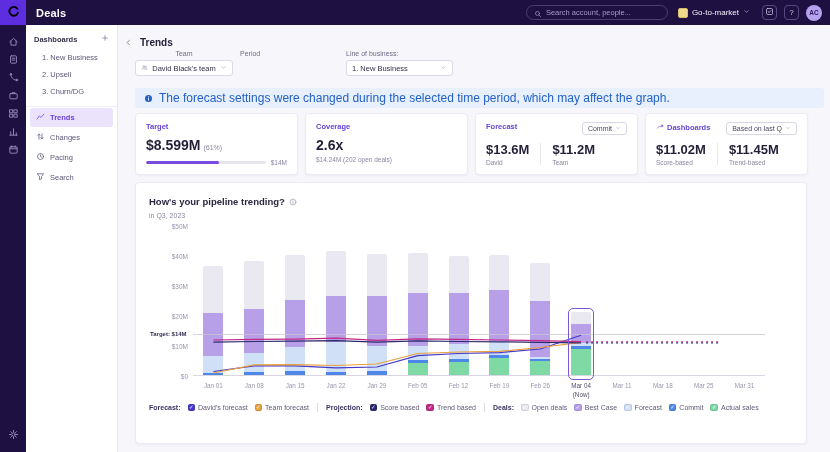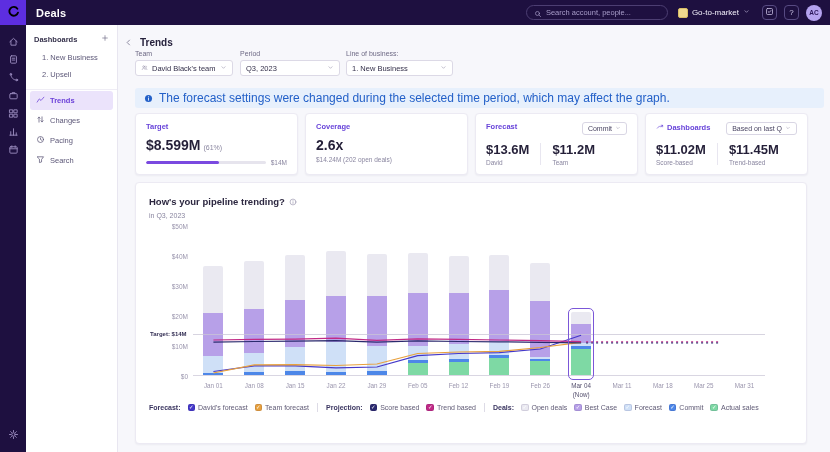--- a/index.html
+++ b/index.html
@@ -193,20 +193,21 @@
 <aside class="sidebar">
   <div class="sb-head">
     <span>Dashboards</span>
     <span class="sb-plus"><svg viewBox="0 0 12 12" fill="none" stroke="currentColor" stroke-width="1" stroke-linecap="round" stroke-linejoin="round">
           <path d="M6 2.5v7M2.5 6h7"></path>
         </svg></span>
   </div>
   <div id="dash-list">
       <div class="dash-item">1. New Business</div>
       <div class="dash-item">2. Upsell</div>
+      <div class="dash-item">3. Churn/DG</div>
     </div>
   <div class="sb-div"></div>
   <div id="rep-list">
       <div class="rep-item sel">
         <span><svg viewBox="0 0 12 12" fill="none" stroke="currentColor" stroke-width="1" stroke-linecap="round" stroke-linejoin="round">
             <path d="M1.5 9.5 4.4 5.2l2.3 2.1 3.8-4.4"></path>
           </svg></span>
         <span>Trends</span>
       </div>
       <div class="rep-item">
@@ -236,41 +237,35 @@
   <div class="page-head">
     <span class="back-btn">
         <svg viewBox="0 0 12 12" fill="none" stroke="currentColor" stroke-width="1" stroke-linecap="round" stroke-linejoin="round">
           <path d="M7.4 2.8 4.2 6l3.2 3.2"></path>
         </svg>
       </span>
     <span class="page-title">Trends</span>
   </div>
 
   <div id="filters">
-      <div class="filter-group" style="left: 17px; width: 98px;">
+      <div class="filter-group" style="left: 17px; width: 98px; text-align: center;">
         <div class="f-label">Team</div>
         <div class="f-select">
           <span style="color:#9a95ad"><svg viewBox="0 0 12 12" fill="none" stroke="currentColor" stroke-width="1" stroke-linecap="round" stroke-linejoin="round">
               <circle cx="4.6" cy="4.6" r="1.6"></circle>
               <path d="M2.1 9.5c0-1.4 1.1-2.3 2.5-2.3s2.5.9 2.5 2.3M8.3 3.6a1.3 1.3 0 1 1 0 2.6M7.9 7.3c1.4 0 2.3.9 2.3 2.2"></path>
             </svg></span>
           <span class="val">David Black's team</span>
           <span><svg viewBox="0 0 12 12" fill="none" stroke="currentColor" stroke-width="1" stroke-linecap="round" stroke-linejoin="round">
               <path d="M3.3 4.7 6 7.4l2.7-2.7"></path>
             </svg></span>
         </div>
       </div>
       <div class="filter-group" style="left: 122px; width: 100px;">
         <div class="f-label">Period</div>
-        <div class="f-select">
-          <span class="val">Q3, 2023</span>
-          <span><svg viewBox="0 0 12 12" fill="none" stroke="currentColor" stroke-width="1" stroke-linecap="round" stroke-linejoin="round">
-              <path d="M3.3 4.7 6 7.4l2.7-2.7"></path>
-            </svg></span>
-        </div>
       </div>
       <div class="filter-group" style="left: 228px; width: 107px;">
         <div class="f-label">Line of business:</div>
         <div class="f-select">
           <span class="val">1. New Business</span>
           <span><svg viewBox="0 0 12 12" fill="none" stroke="currentColor" stroke-width="1" stroke-linecap="round" stroke-linejoin="round">
               <path d="M3.3 4.7 6 7.4l2.7-2.7"></path>
             </svg></span>
         </div>
       </div>

